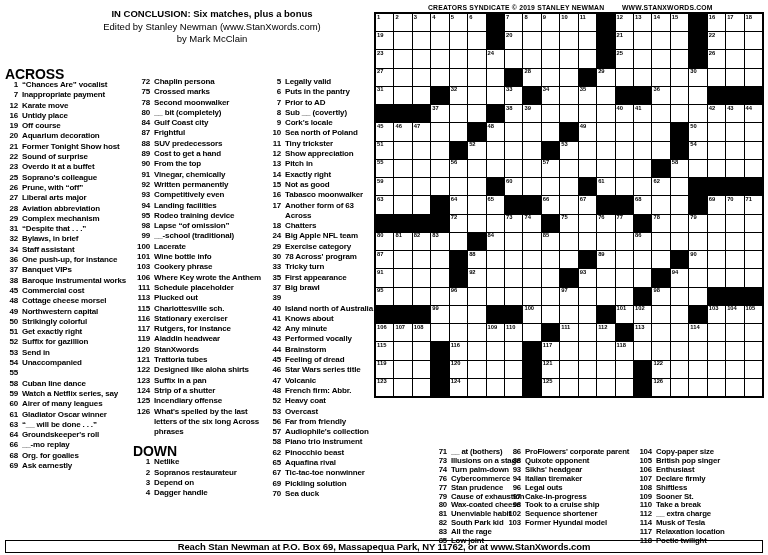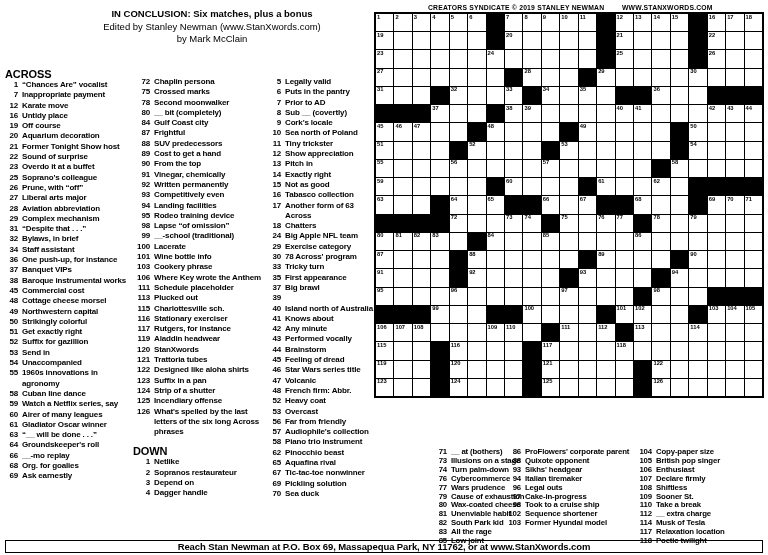--- a/index.html
+++ b/index.html
@@ -30,21 +30,21 @@
 
   
   .ccol{position:absolute;}
   #clues-a1{left:5px;top:69px;width:125px;}
   #clues-a2{left:133px;top:77px;width:130px;}
   #clues-d1{left:267px;top:77px;width:108px;}
   #clues-ba{left:429px;top:448px;width:118px;}
   #clues-bb{left:487px;top:448px;width:174px;}
   #clues-bc{left:616px;top:448px;width:150px;}
 
-  .chead{font-weight:bold;font-size:11px;line-height:11px;letter-spacing:-.1px;}
+  .chead{font-weight:bold;font-size:14px;line-height:11px;letter-spacing:-.1px;}
   .clue{display:flex;font-size:8px;font-weight:bold;line-height:10.3px;letter-spacing:-.15px;}
   .clue .cn{text-align:right;padding-right:4px;flex:none;}
   .clue .ct{flex:1;}
   .spacer{height:9px;}
   .bcol .clue{line-height:8.9px;font-size:7.8px;}
 
   
   #footer{position:absolute;left:5px;right:5px;top:540px;height:11px;
           border:1.5px solid #000;display:flex;align-items:center;justify-content:center;
           font-weight:bold;font-size:9.5px;letter-spacing:-.1px;}
@@ -867,21 +867,20 @@
     <div class="clue">
       <span class="cn" style="width: 13px;">53</span>
       <span class="ct">Send in</span>
     </div>
     <div class="clue">
       <span class="cn" style="width: 13px;">54</span>
       <span class="ct">Unaccompanied</span>
     </div>
     <div class="clue">
       <span class="cn" style="width: 13px;">55</span>
-      <span class="ct">1960s innovations in agronomy</span>
     </div>
     <div class="clue">
       <span class="cn" style="width: 13px;">58</span>
       <span class="ct">Cuban line dance</span>
     </div>
     <div class="clue">
       <span class="cn" style="width: 13px;">59</span>
       <span class="ct">Watch a Netflix series, say</span>
     </div>
     <div class="clue">
@@ -1105,21 +1104,21 @@
     <div class="clue">
       <span class="cn" style="width: 14px;">14</span>
       <span class="ct">Exactly right</span>
     </div>
     <div class="clue">
       <span class="cn" style="width: 14px;">15</span>
       <span class="ct">Not as good</span>
     </div>
     <div class="clue">
       <span class="cn" style="width: 14px;">16</span>
-      <span class="ct">Tabasco collection</span>
+      <span class="ct">Tabasco moonwalker</span>
     </div>
     <div class="clue">
       <span class="cn" style="width: 14px;">17</span>
       <span class="ct">Another form of 63 Across</span>
     </div>
     <div class="clue">
       <span class="cn" style="width: 14px;">18</span>
       <span class="ct">Chatters</span>
     </div>
     <div class="clue">
@@ -1238,21 +1237,21 @@
     <div class="clue">
       <span class="cn" style="width: 18px;">74</span>
       <span class="ct">Turn palm-down</span>
     </div>
     <div class="clue">
       <span class="cn" style="width: 18px;">76</span>
       <span class="ct">Cybercommerce</span>
     </div>
     <div class="clue">
       <span class="cn" style="width: 18px;">77</span>
-      <span class="ct">Wars prudence</span>
+      <span class="ct">Stan prudence</span>
     </div>
     <div class="clue">
       <span class="cn" style="width: 18px;">79</span>
       <span class="ct">Cause of exhaustion</span>
     </div>
     <div class="clue">
       <span class="cn" style="width: 18px;">80</span>
       <span class="ct">Wax-coated cheese</span>
     </div>
     <div class="clue">

